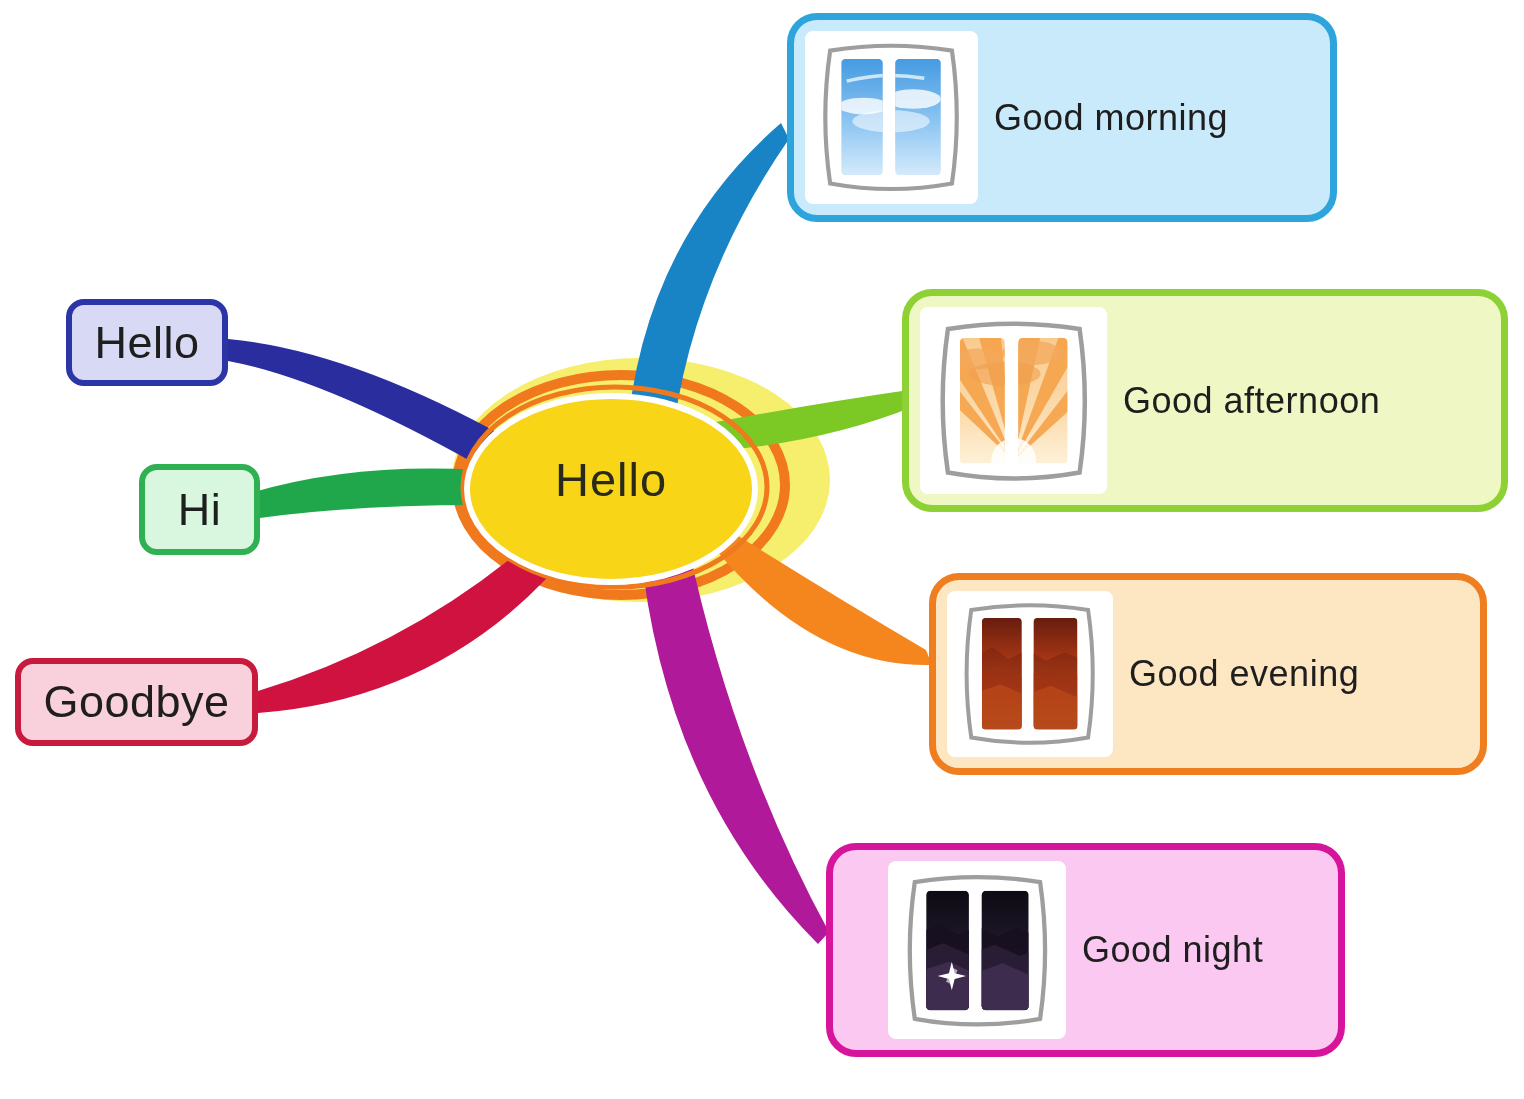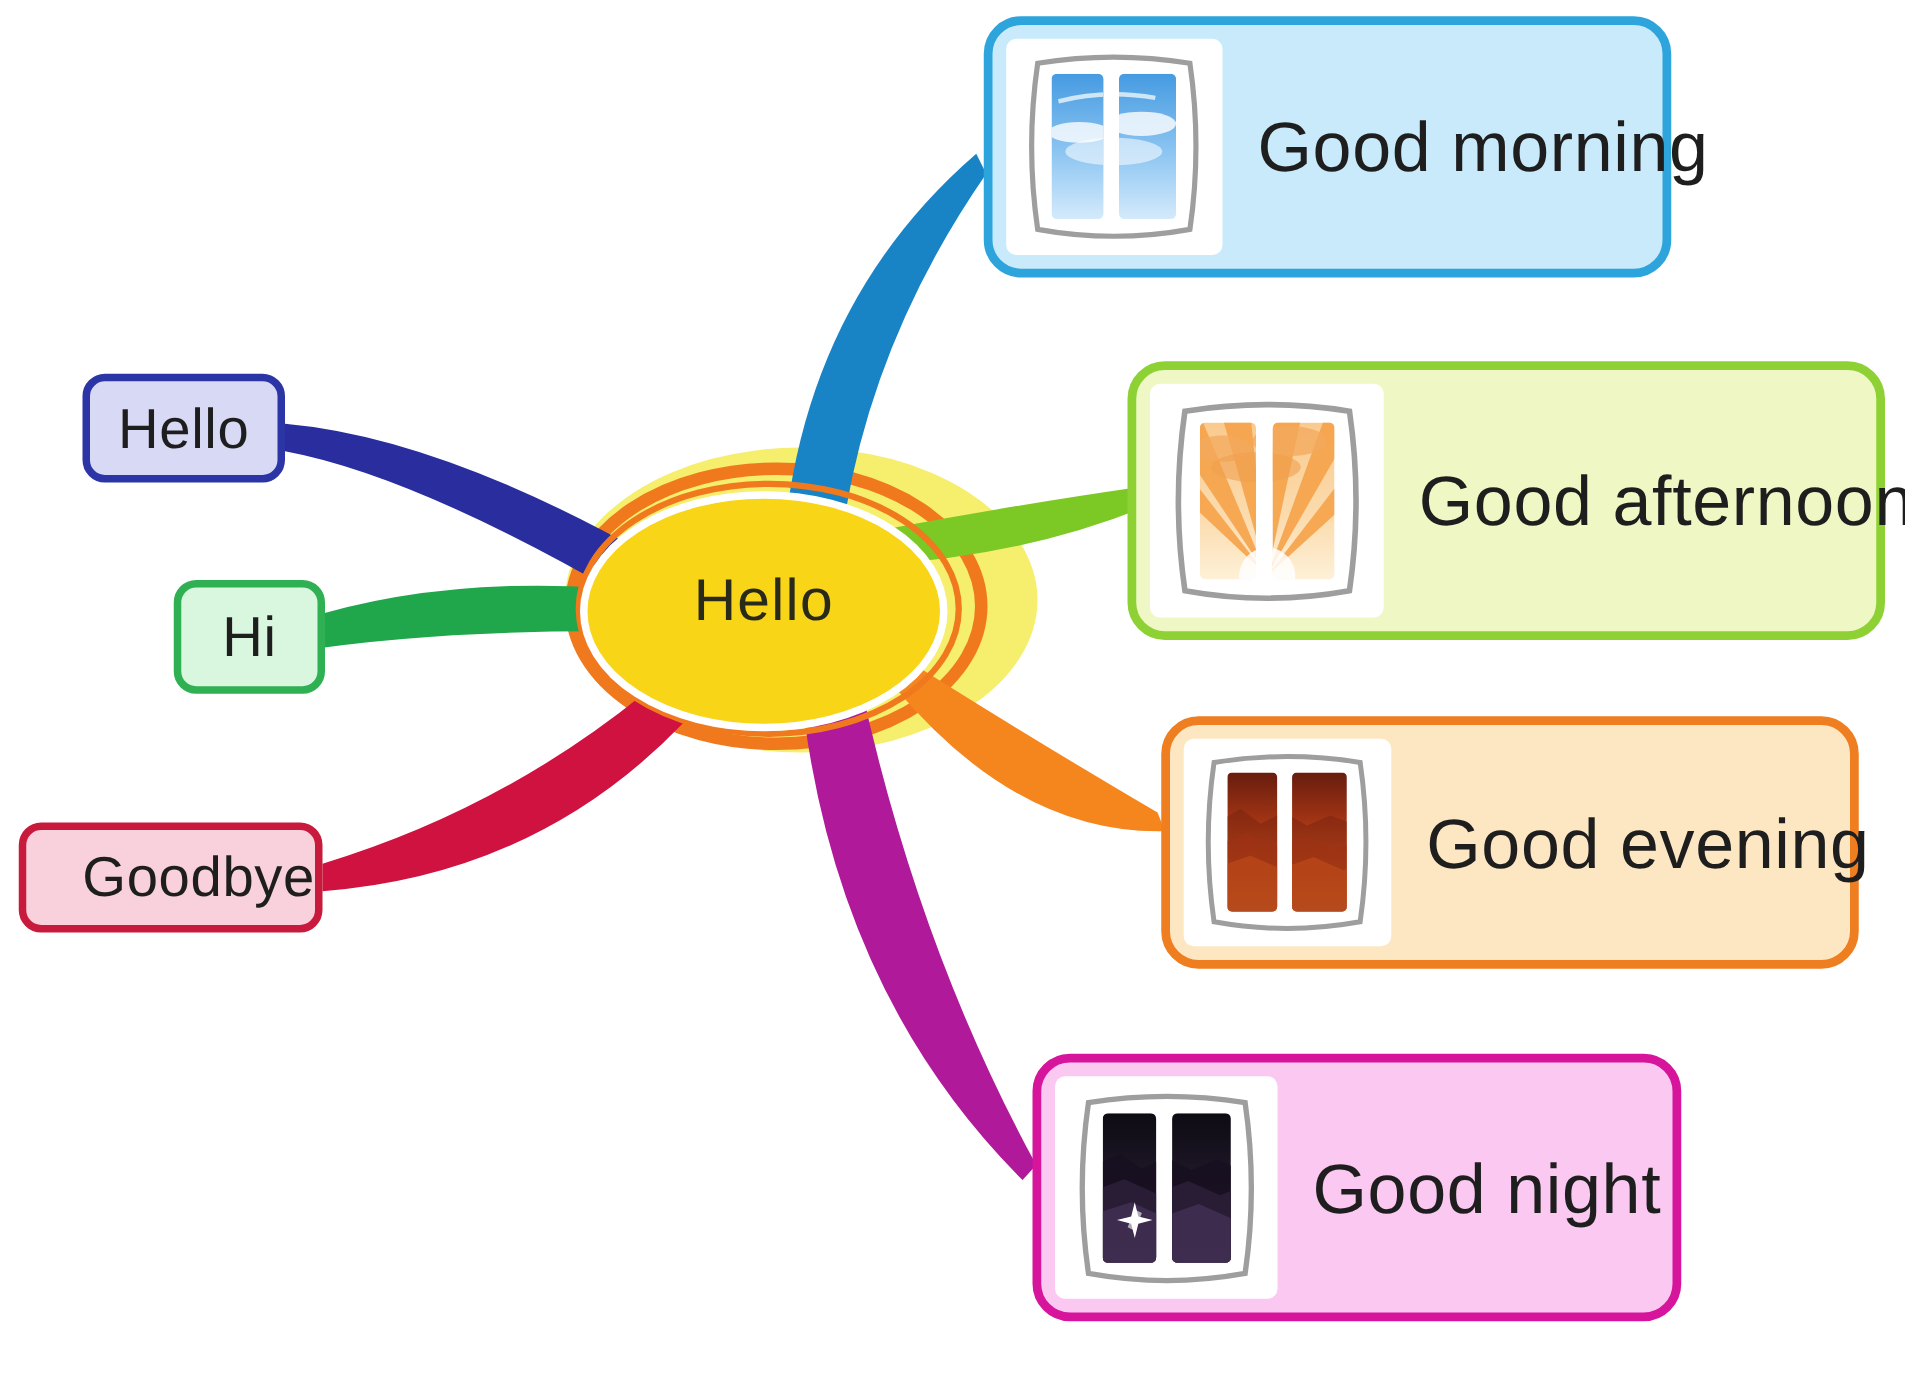--- a/index.html
+++ b/index.html
@@ -13,21 +13,21 @@
     border-style:solid;background:#eee;
   }
   .node.right{border-width:7px;border-radius:30px;}
   .node.left{border-width:6px;border-radius:18px;justify-content:center;}
   .panel{
     height:calc(100% - 22px);aspect-ratio:1/1;background:#ffffff;margin-left:11px;
     border-radius:8px;display:flex;align-items:center;justify-content:center;flex:none;
   }
   .panel svg{width:96%;height:96%;}
   .node-label{
-    font-size:56px;color:#1e1e1e;margin-left:28px;white-space:nowrap;letter-spacing:0.5px;
+    font-size:36px;color:#1e1e1e;margin-left:16px;white-space:nowrap;letter-spacing:0.5px;
   }
   .node.left .node-label{margin-left:0;font-size:45px;}
   .center-label{
     position:absolute;left:491px;top:452px;width:240px;text-align:center;
     font-size:47px;color:#2a2a1a;letter-spacing:1px;
   }
 </style>
 </head>
 <body>
 
@@ -53,21 +53,21 @@
   <div class="center-label" style="color: rgb(42, 42, 26);">Hello</div>
 
   <div class="node left" style="left: 66px; top: 299px; width: 162px; height: 87px; background: rgb(216, 218, 245); border-color: rgb(44, 53, 166);">
     <div class="node-label">Hello</div>
   </div>
 
   <div class="node left" style="left: 139px; top: 464px; width: 121px; height: 91px; background: rgb(217, 246, 222); border-color: rgb(47, 176, 83);">
     <div class="node-label">Hi</div>
   </div>
 
-  <div class="node left" style="left: 15px; top: 658px; width: 243px; height: 88px; background: rgb(249, 209, 220); border-color: rgb(199, 26, 61); justify-content: flex-end;">
+  <div class="node left" style="left: 15px; top: 658px; width: 243px; height: 88px; background: rgb(249, 209, 220); border-color: rgb(199, 26, 61);">
     <div class="node-label">Goodbye</div>
   </div>
 
   <div class="node right" style="left: 787px; top: 13px; width: 550px; height: 209px; background: rgb(201, 234, 251); border-color: rgb(45, 165, 220);">
     <div class="panel">
       <svg viewBox="0 0 120 120">
         <defs>
           <linearGradient id="gm-sky" x1="0" y1="0" x2="0" y2="1">
             <stop offset="0" stop-color="#3f97e0"></stop>
               <stop offset="0.55" stop-color="#8ec6f2"></stop>
@@ -147,21 +147,21 @@
           <rect x="20" y="14" width="80" height="92" fill="url(#ge-sky)"></rect>
           <path d="M18 48 L32 40 L44 49 L58 42 L72 50 L86 44 L102 50 L102 106 L18 106 Z" fill="#7a2410" opacity="0.55"></path>
           <path d="M18 62 L36 54 L54 63 L72 56 L88 65 L102 59 L102 106 L18 106 Z" fill="#9c3212" opacity="0.6"></path>
           <path d="M18 75 L38 68 L56 76 L76 69 L94 77 L102 73 L102 106 L18 106 Z" fill="#c44f1c" opacity="0.55"></path>
         </g>
       </svg>
     </div>
     <div class="node-label">Good evening</div>
   </div>
 
-  <div class="node right" style="left: 826px; top: 843px; width: 519px; height: 214px; background: rgb(250, 200, 240); border-color: rgb(214, 20, 156);">
+  <div class="node right" style="left: 826px; top: 843px; width: 519px; height: 214px; background: rgb(250, 200, 240); border-color: rgb(214, 20, 156); padding-left: 44px;">
     <div class="panel">
       <svg viewBox="0 0 120 120">
         <defs>
           <linearGradient id="gn-sky" x1="0" y1="0" x2="0" y2="1">
             <stop offset="0" stop-color="#0b0a10"></stop>
               <stop offset="0.4" stop-color="#1d1626"></stop>
             <stop offset="0.65" stop-color="#3c2b49"></stop>
               <stop offset="1" stop-color="#5a4570"></stop>
           </linearGradient>
           <clipPath id="gn-panes">

